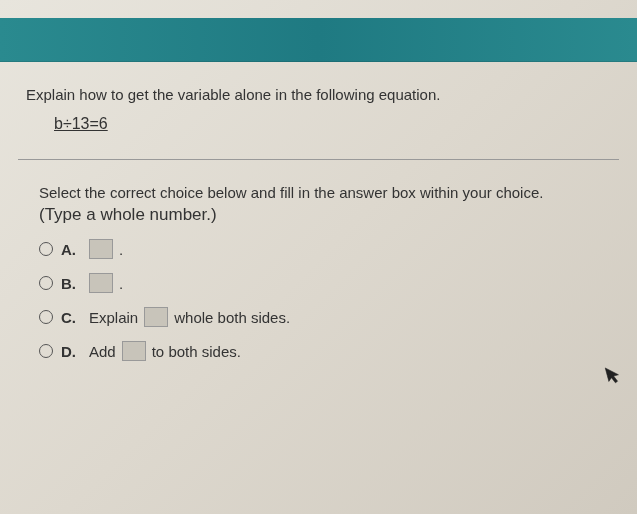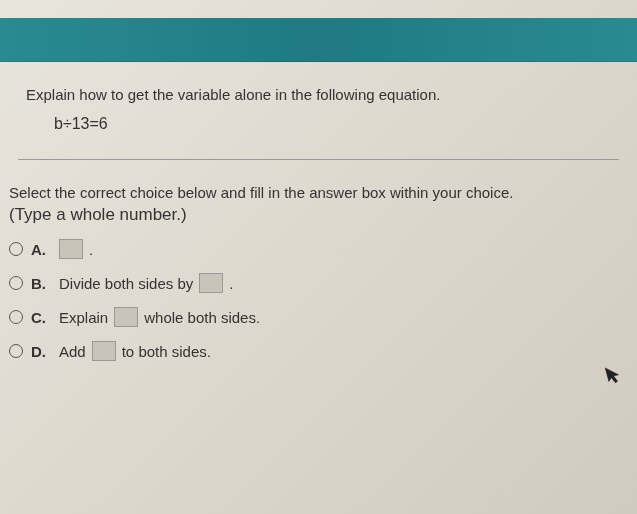--- a/index.html
+++ b/index.html
@@ -30,28 +30,29 @@
       font-size: 15px;
       color: #333;
       line-height: 1.4;
     }
     .equation {
       font-size: 16px;
       color: #333;
       margin-top: 10px;
       margin-left: 28px;
       font-weight: 400;
+      text-decoration: underline;
     }
     .divider {
       border: none;
       border-top: 1px solid #999;
       margin: 8px 18px 0 18px;
     }
     .answer-section {
-      padding: 22px 26px 18px 9px;
+      padding: 22px 26px 18px 39px;
     }
     .instruction {
       font-size: 15px;
       color: #333;
       line-height: 1.4;
       margin-bottom: 2px;
     }
     .hint {
       font-size: 17px;
       color: #333;
@@ -125,21 +126,20 @@
     <span class="choice-text">
       <span class="answer-box"></span>
       <span>.</span>
     </span>
   </div>
 
   <div class="choice-row">
     <div class="radio"></div>
     <span class="choice-label">B.</span>
     <span class="choice-text">
-      <span>Divide both sides by</span>
       <span class="answer-box"></span>
       <span>.</span>
     </span>
   </div>
 
   <div class="choice-row">
     <div class="radio"></div>
     <span class="choice-label">C.</span>
     <span class="choice-text">
       <span>Explain</span>

